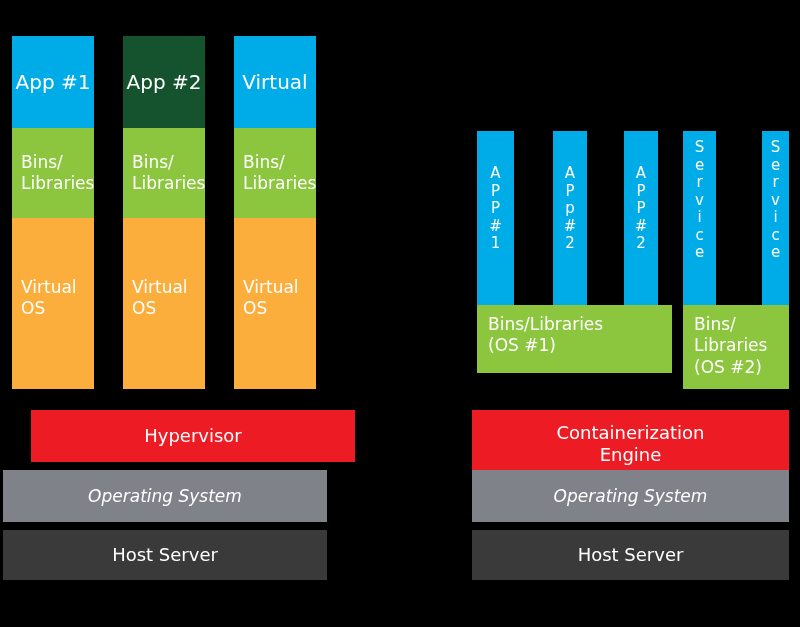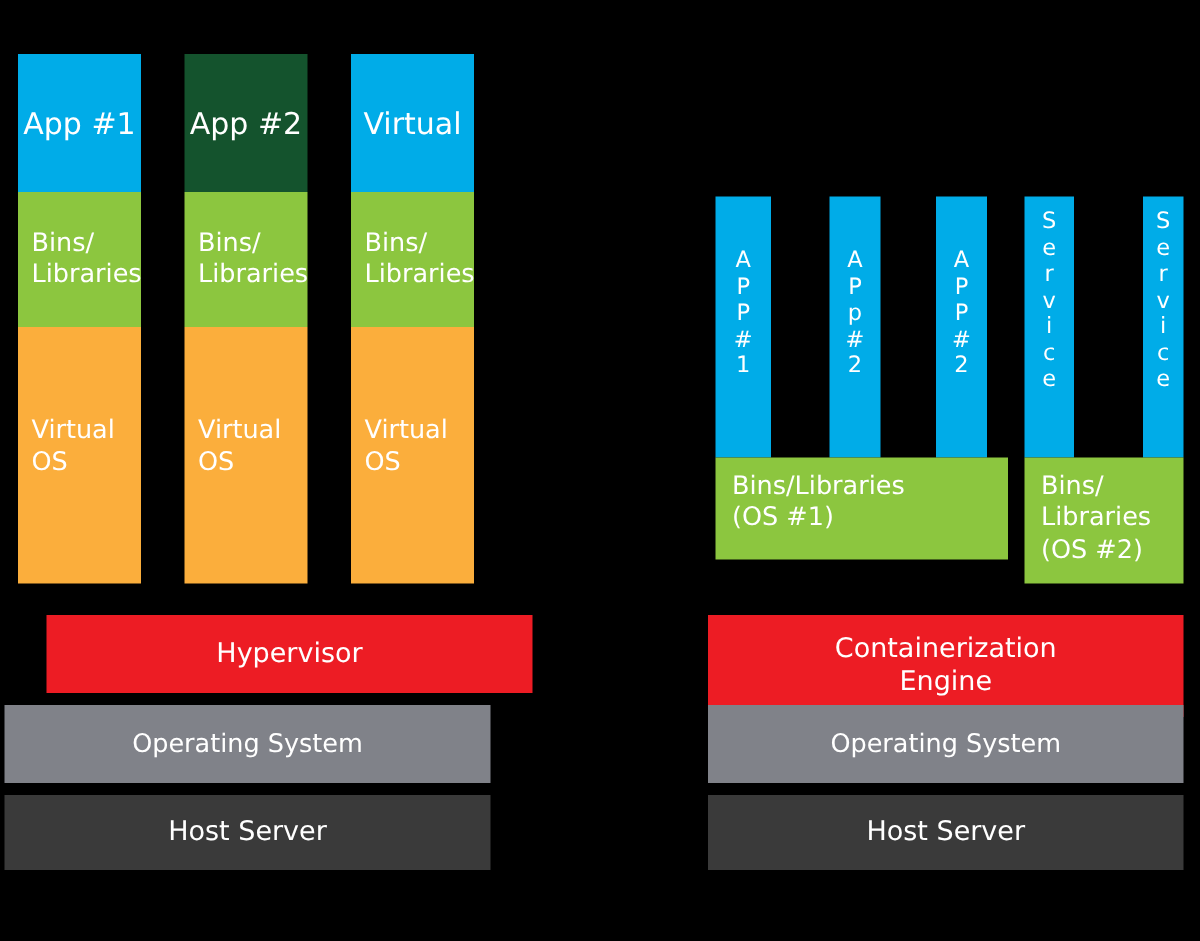--- a/index.html
+++ b/index.html
@@ -51,21 +51,21 @@
     box-sizing: border-box;
     color: #ffffff;
     display: flex;
     align-items: center;
     justify-content: center;
     text-align: center;
     white-space: pre-line;
     line-height: 1.2;
   }
   .bar-engine { font-size: 18px; }
-  .bar-os     { font-size: 17px; }
+  .bar-os     { font-size: 17px; font-style: italic; }
   .bar-host   { font-size: 18px; }
 
   
   .ctr {
     position: absolute;
     box-sizing: border-box;
     background: #00ace8;
     color: #ffffff;
     display: flex;
     flex-direction: column;

